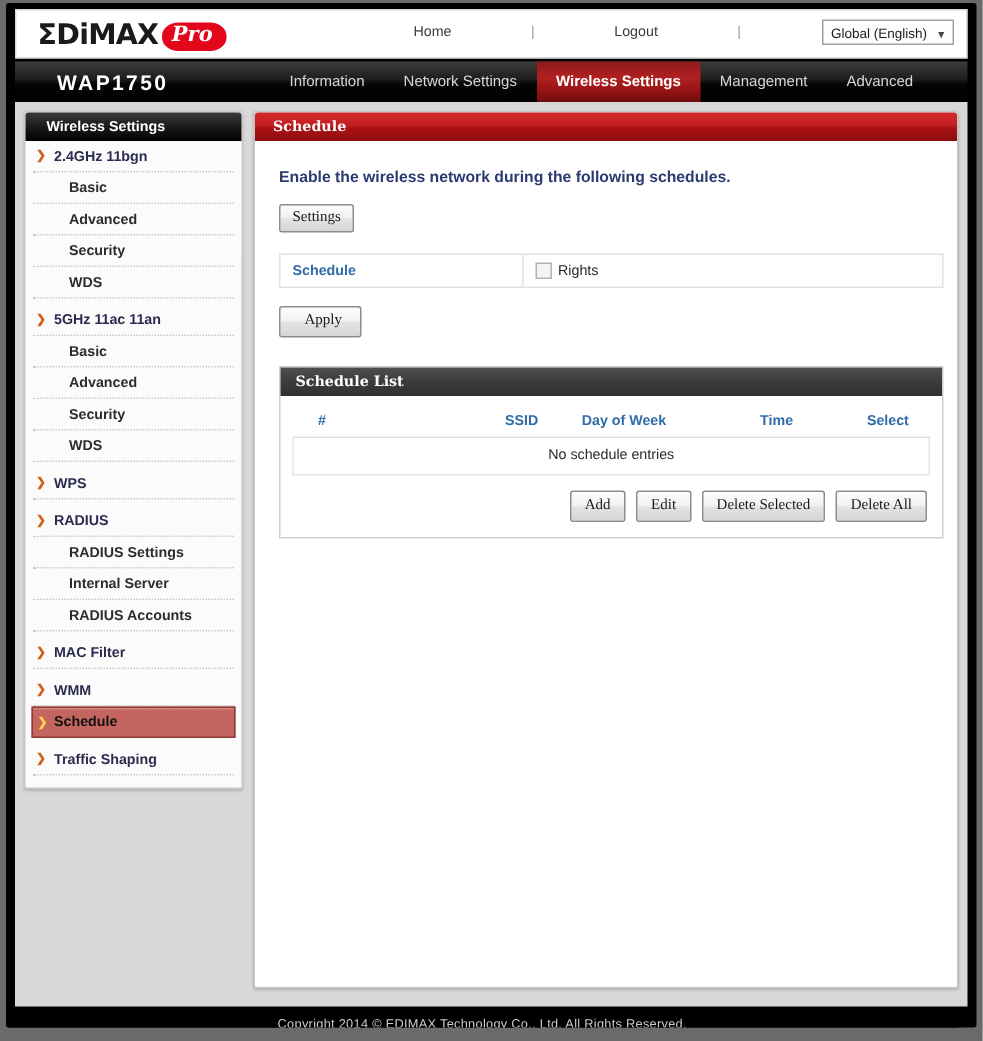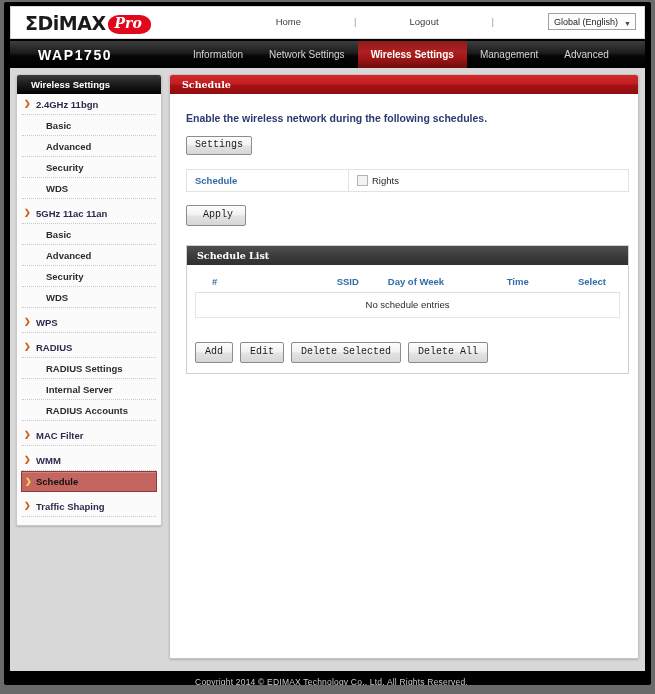--- a/index.html
+++ b/index.html
@@ -227,21 +227,21 @@
     margin-right: 8px;
   }
 
   .btn {
     background: linear-gradient(to bottom, #fdfdfd 0%, #f1f1f1 48%, #e3e3e3 52%, #d6d6d6 100%);
     border: 1px solid #8c8c8c;
     border-radius: 2px;
     font-size: 10px;
     color: #1a1a1a;
     padding: 2px 8px 3px 8px;
-    font-family: Liberation Mono, monospace;
+    font-family: Liberation Serif, serif;
     cursor: pointer;
     line-height: 1.2;
   }
 
   .field-table {
     border: 1px solid #dcdcdc;
     border-collapse: collapse;
     width: 443px;
     margin-left: 2px;
   }
@@ -307,31 +307,31 @@
   .list-table th.col-sel { width: 13%; }
   .list-table td.empty {
     text-align: center;
     font-size: 9.5px;
     color: #2a2a2a;
     padding: 6px 0 7px 0;
     border: 1px solid #e6e6e6;
     border-top: none;
   }
   .list-actions {
-    display: flex; 
+    display: flex; justify-content: flex-end;
     gap: 7px;
-    margin-top: 24px;
+    margin-top: 10px;
     padding-right: 2px;
   }
   .list-actions .btn { padding: 3px 9px 4px 9px; }
 
   
   .footer {
     position: absolute;
-    left: 10px; top: 671px;
+    left: 0; top: 671px;
     width: 635px; height: 17px;
     background: #000000;
     color: #cccccc;
     font-size: 8.5px;
     display: flex; align-items: center; justify-content: center;
     letter-spacing: .2px;
   }
 </style>
 </head>
 <body>

